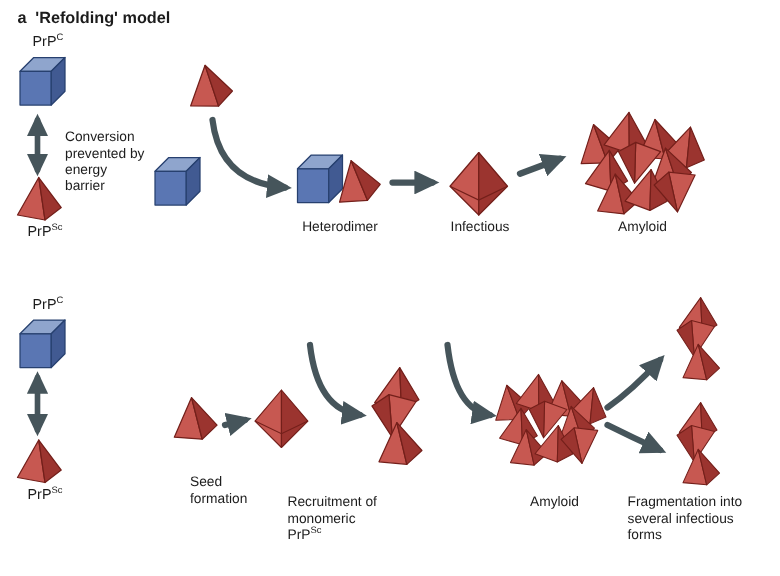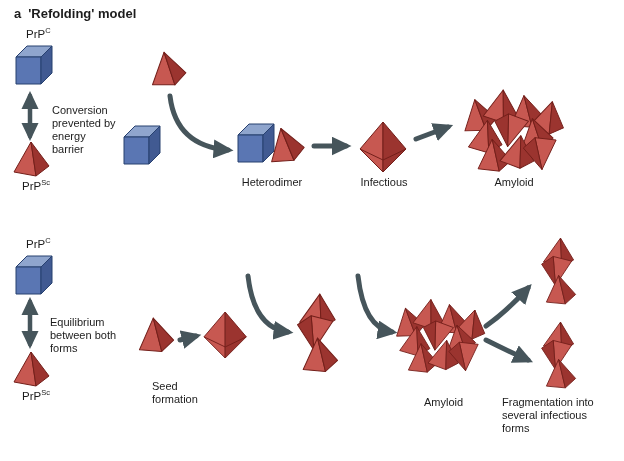--- a/index.html
+++ b/index.html
@@ -116,21 +116,23 @@
   <div class="prp-label" style="left:22px;top:180px">
     <span>PrP</span><sup>Sc</sup>
   </div>
   <div class="flow-label center" style="left:272px;top:176px">Heterodimer</div>
   <div class="flow-label center" style="left:384px;top:176px">Infectious</div>
   <div class="flow-label center" style="left:514px;top:176px">Amyloid</div>
 
   <div class="prp-label" style="left:26px;top:238px">
     <span>PrP</span><sup>C</sup>
   </div>
-  <div class="side-note" style="left:50px;top:316px;width:72px">Equilibrium between both forms</div>
   <div class="prp-label" style="left:22px;top:390px">
     <span>PrP</span><sup>Sc</sup>
   </div>
   <div class="flow-label" style="left:152px;top:380px;width:60px">Seed formation</div>
+  <div class="flow-label" style="left:230px;top:396px;width:84px">
+    <span>Recruitment of monomeric </span><span>PrP</span><sup>Sc</sup>
+  </div>
   <div class="flow-label" style="left:424px;top:396px">Amyloid</div>
   <div class="flow-label" style="left:502px;top:396px;width:94px">Fragmentation into several infectious forms</div>
 
 </div>
 
 </body></html>

